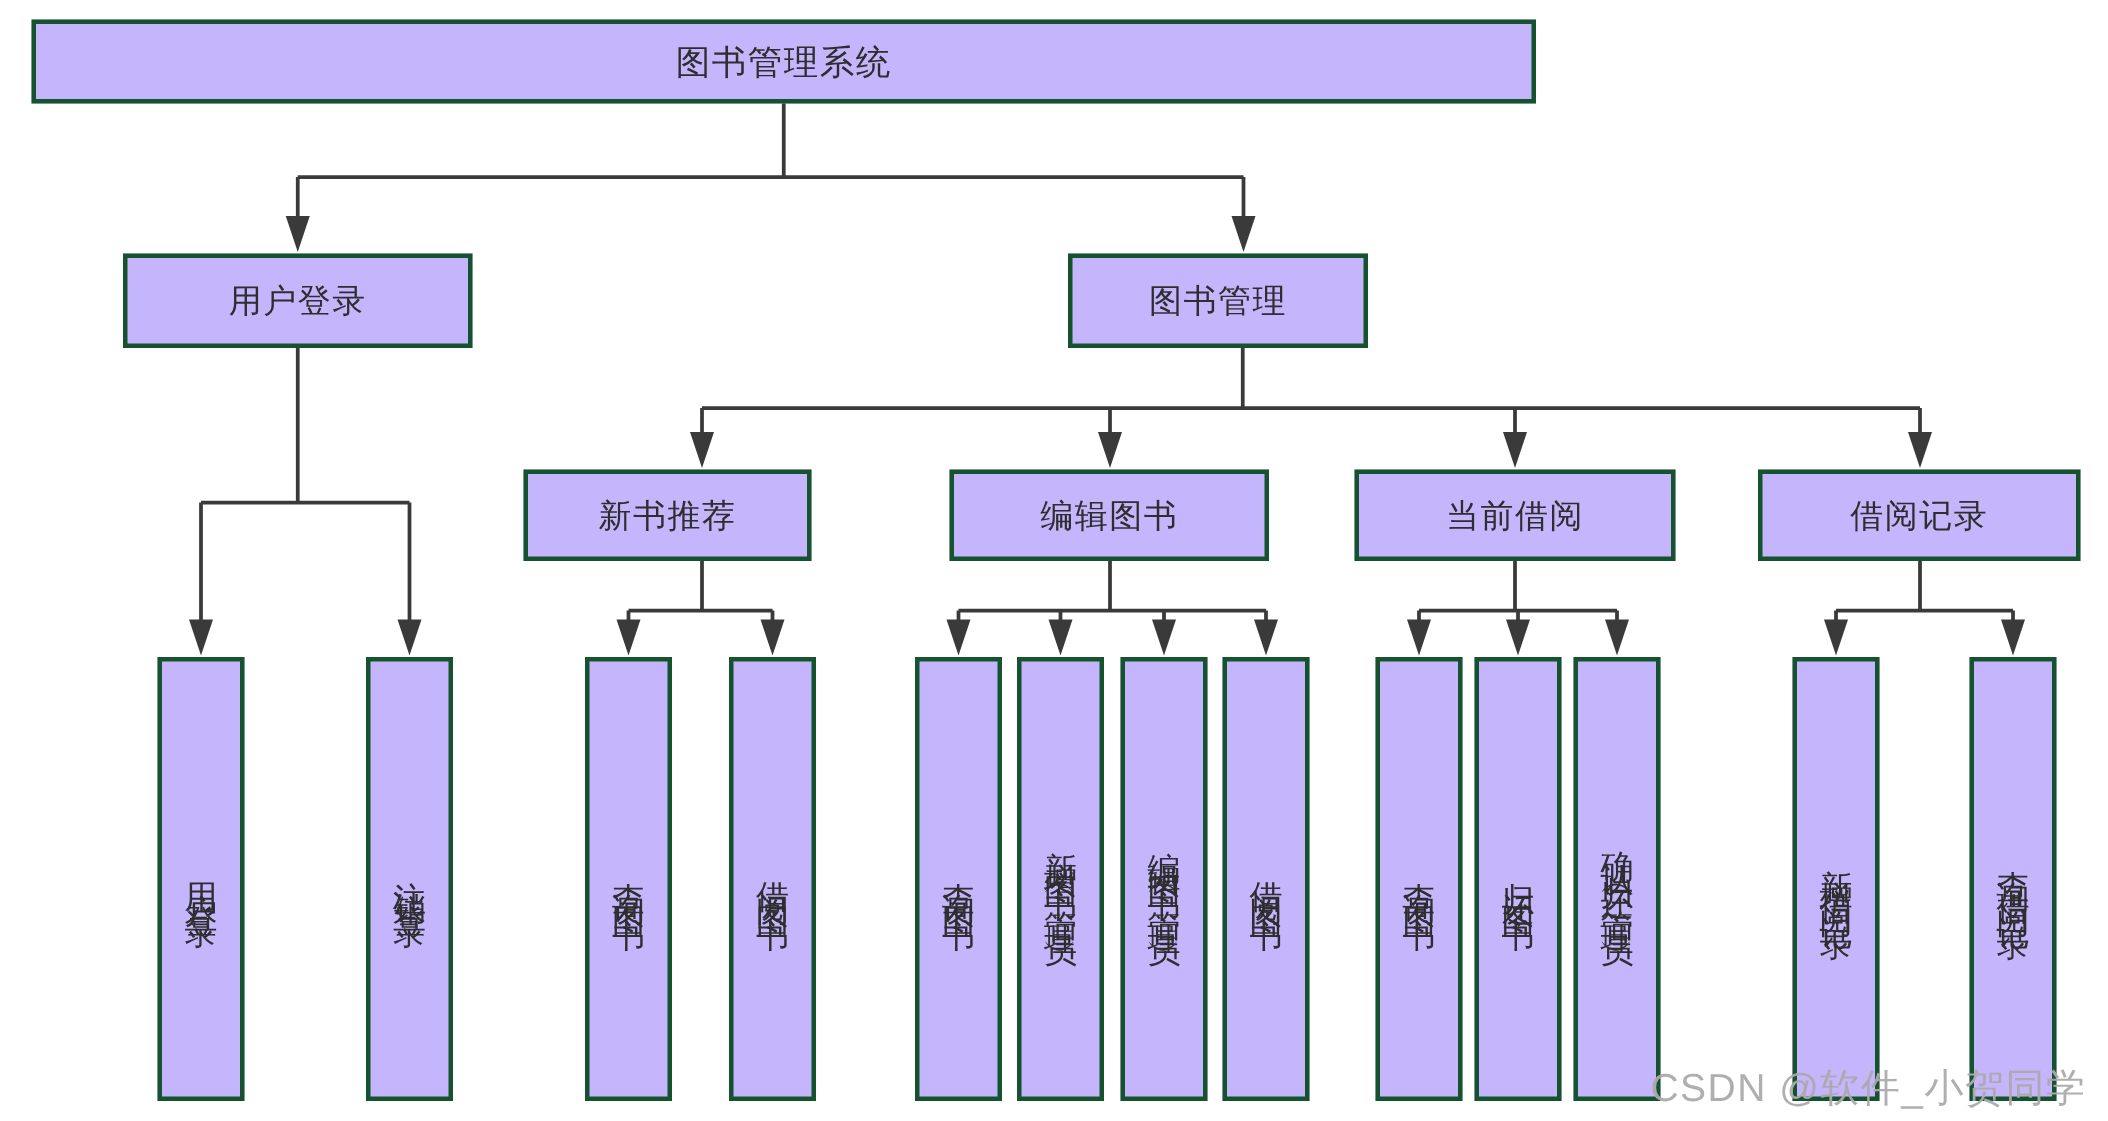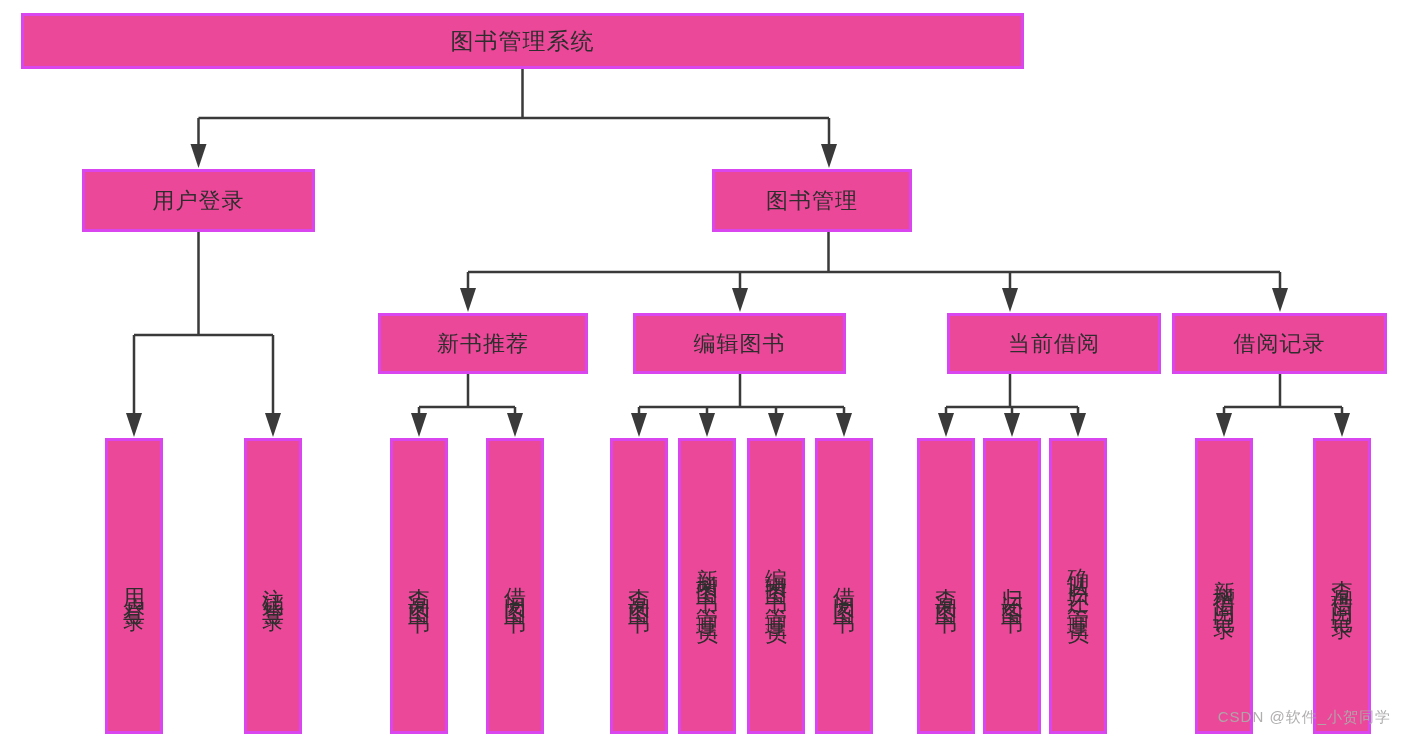--- a/index.html
+++ b/index.html
@@ -2,34 +2,34 @@
 <html><head>
 <meta charset="utf-8">
 <style>
   html,body{margin:0;padding:0;background:#fff;}
   #stage{
     position:relative;width:1405px;height:747px;background:#ffffff;overflow:hidden;
     font-family:"Liberation Sans","DejaVu Sans",sans-serif;color:#2e2e2e;
   }
   #wires{position:absolute;left:0;top:0;z-index:1;}
   .box{
-    position:absolute;box-sizing:border-box;background:#ec4899;
-    border:3px solid #d946ef;display:flex;align-items:center;justify-content:center;
+    position:absolute;box-sizing:border-box;background:#c4b5fd;
+    border:3px solid #14532d;display:flex;align-items:center;justify-content:center;
     z-index:2;
   }
   .hbox{font-size:22px;letter-spacing:1px;}
   .root{font-size:23px;}
   .vbox{width:58px;height:296px;top:438px;}
   .vbox .vtxt{
     writing-mode:vertical-rl;text-orientation:mixed;
     font-size:22px;line-height:1;letter-spacing:8px;white-space:nowrap;
   }
   .wm{
     position:absolute;right:14px;top:708px;z-index:9;
-    font-size:15px;color:rgba(172,170,170,0.95);letter-spacing:1px;white-space:nowrap;
+    font-size:26px;color:rgba(172,170,170,0.95);letter-spacing:1px;white-space:nowrap;
   }
   .wire{fill:none;stroke:#3a3a3a;stroke-width:2.5px;}
   .head{fill:#3a3a3a;stroke:none;}
 </style>
 </head>
 <body>
 
 <div id="stage">
 
   <svg id="wires" width="1405" height="747" viewBox="0 0 1405 747">
@@ -86,27 +86,27 @@
     <span>图书管理系统</span>
   </div>
 
   <div class="box hbox" style="left:82px;top:169px;width:233px;height:63px;">
     <span>用户登录</span>
   </div>
   <div class="box hbox" style="left:712px;top:169px;width:200px;height:63px;">
     <span>图书管理</span>
   </div>
 
-  <div class="box hbox" style="left:378px;top:313px;width:210px;height:61px;">
+  <div class="box hbox" style="left:349px;top:313px;width:192px;height:61px;">
     <span>新书推荐</span>
   </div>
   <div class="box hbox" style="left:633px;top:313px;width:213px;height:61px;">
     <span>编辑图书</span>
   </div>
-  <div class="box hbox" style="left:947px;top:313px;width:214px;height:61px;">
+  <div class="box hbox" style="left:903px;top:313px;width:214px;height:61px;">
     <span>当前借阅</span>
   </div>
   <div class="box hbox" style="left:1172px;top:313px;width:215px;height:61px;">
     <span>借阅记录</span>
   </div>
 
   <div class="box vbox" style="left:105px;">
     <span class="vtxt">用户登录</span>
   </div>
   <div class="box vbox" style="left:244px;">

